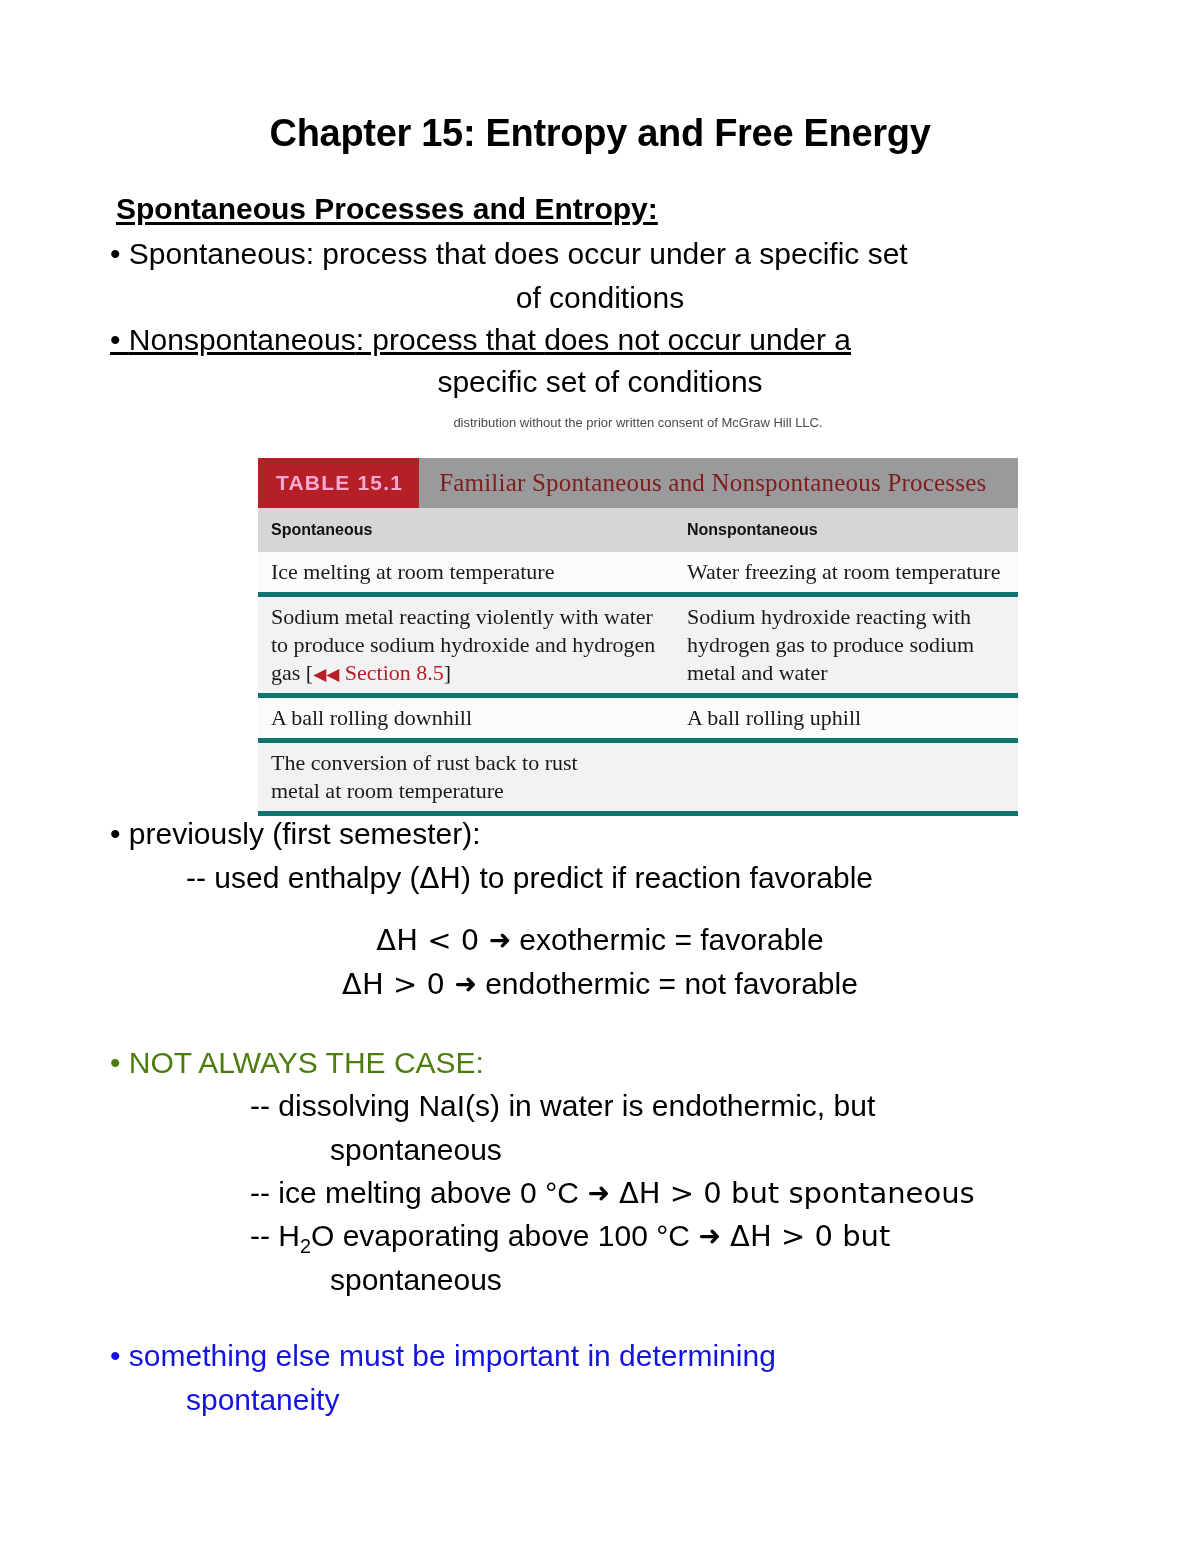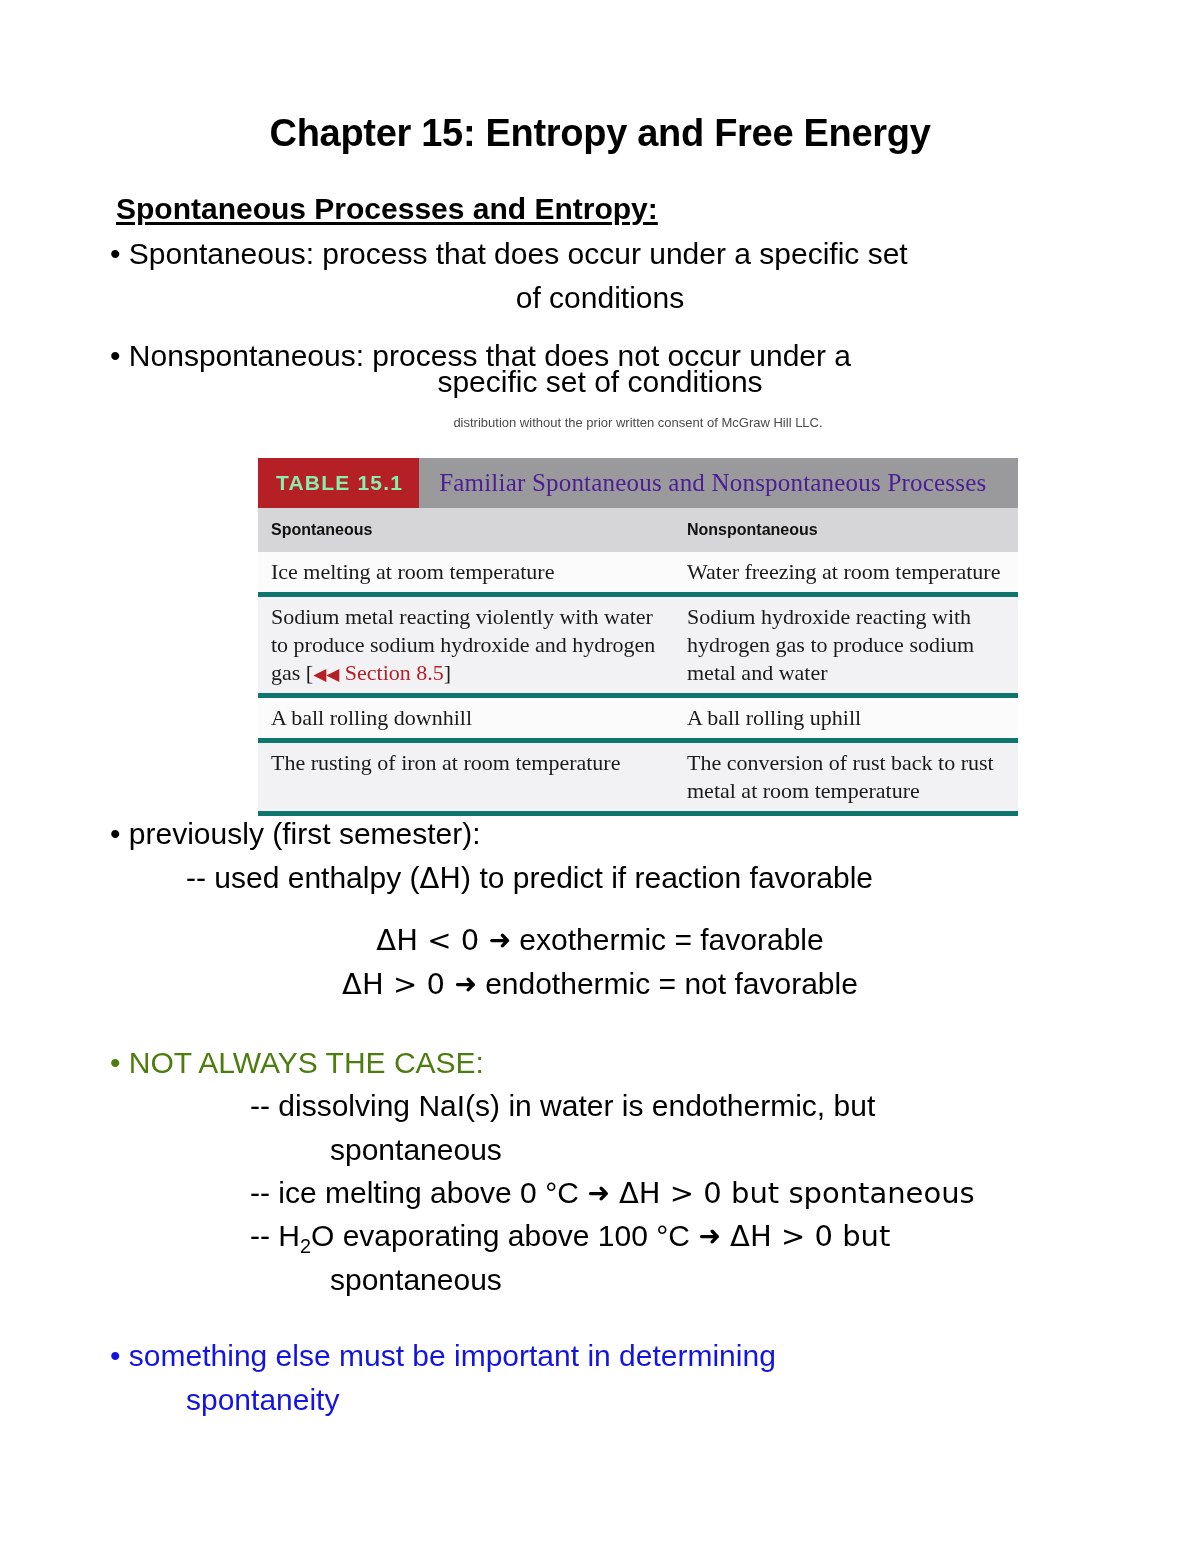--- a/index.html
+++ b/index.html
@@ -91,32 +91,32 @@
     left: 258px;
     width: 760px;
     border-collapse: collapse;
   }
   .tbl-head {
     display: flex;
     height: 50px;
   }
   .tbl-tag {
     background: #b51f26;
-    color: #86efac;
+    color: #f9a8d4;
     font-size: 21px;
     font-weight: bold;
     letter-spacing: 1.2px;
     display: flex;
     align-items: center;
     padding: 0 16px 0 18px;
     font-family: "Liberation Sans", sans-serif;
   }
   .tbl-caption {
     background: #9a9a9c;
-    color: #4c1d95;
+    color: #7f1d1d;
     flex: 1;
     display: flex;
     align-items: center;
     padding-left: 20px;
     font-family: "Liberation Serif", serif;
     font-size: 25px;
     letter-spacing: 0.2px;
   }
 
   .tbl-colhead {
@@ -167,21 +167,21 @@
 
   <div class="section-head">Spontaneous Processes and Entropy:</div>
 
   <div class="line" style="top:238px; left:110px;">
     <span>•&nbsp;</span><span class="b">Spontaneous</span><span>: process that </span><span class="bi">does</span><span> occur under a specific set</span>
   </div>
   <div class="line" style="top:282px; left:0; width:1200px; text-align:center; white-space:normal;">
     <span>of conditions</span>
   </div>
 
-  <div class="line" style="top:340px; left:110px;">
+  <div class="line" style="top:324px; left:110px;text-decoration:underline;">
     <span>•&nbsp;</span><span class="b">Nonspontaneous</span><span>: process that </span><span class="bi">does not</span><span> occur under a</span>
   </div>
   <div class="line" style="top:366px; left:0; width:1200px; text-align:center; white-space:normal;">
     <span>specific set of conditions</span>
   </div>
 
   <div class="copyright">
     <div>distribution without the prior written consent of McGraw Hill LLC.</div>
   </div>
 
@@ -206,21 +206,20 @@
       <div class="c1"><span>Sodium metal reacting violently with water to produce sodium hydroxide and hydrogen gas [</span><span class="rewind">◀◀</span><span class="secref"> Section 8.5</span><span>]</span></div>
       <div class="c2">Sodium hydroxide reacting with hydrogen gas to produce sodium metal and water</div>
     </div>
 
     <div class="tbl-row plain">
       <div class="c1">A ball rolling downhill</div>
       <div class="c2">A ball rolling uphill</div>
     </div>
 
     <div class="tbl-row alt">
-      <div class="c1">The rusting of iron at room temperature</div>
       <div class="c2">The conversion of rust back to rust metal at room temperature</div>
     </div>
 
 
   </div>
 
   <div class="line" style="top:818px; left:110px;">• previously (first semester):</div>
   <div class="line" style="top:862px; left:186px;">
     <span>-- used enthalpy (</span><span class="delta">ΔH</span><span>) to predict if reaction favorable</span>
   </div>

